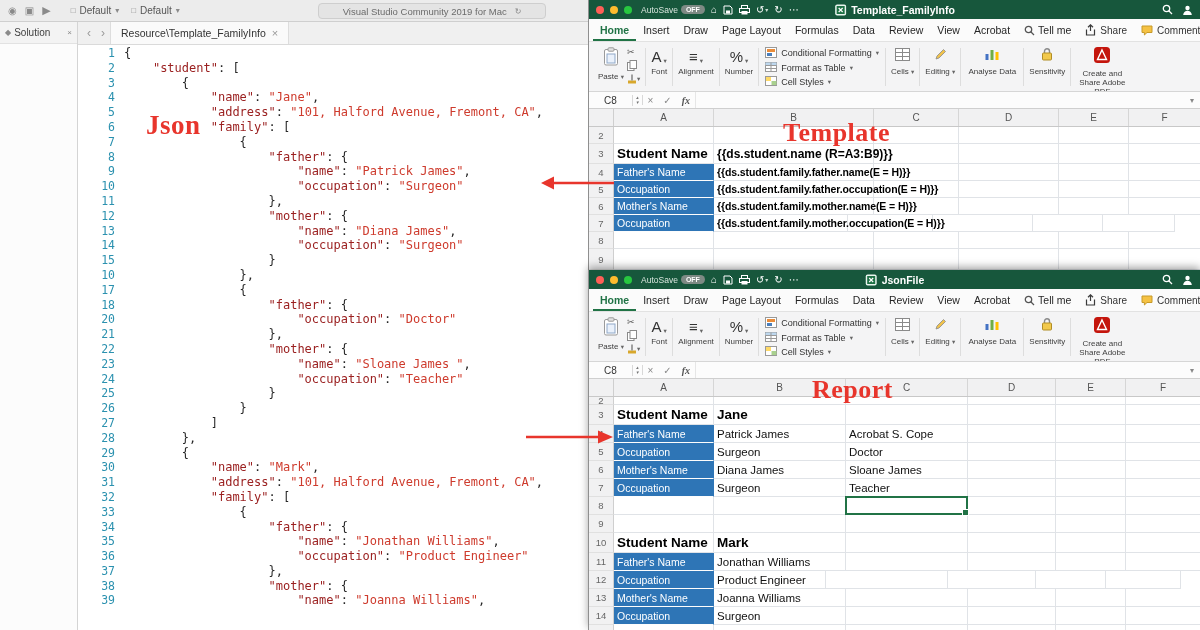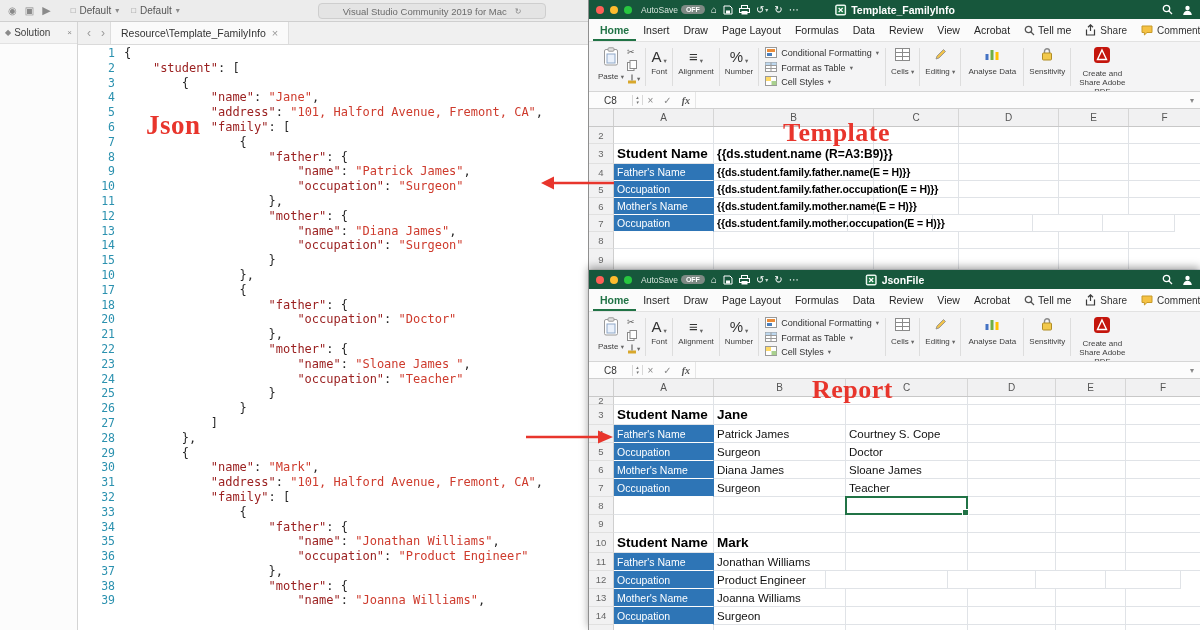--- a/index.html
+++ b/index.html
@@ -865,21 +865,21 @@
       </div>
       <div class="xrow" style="height:18px">
         <span class="rhd">4</span>
         <span class="xcell blue" style="width:100px">
           <span class="ctx">Father's Name</span>
         </span>
         <span class="xcell" style="width:132px">
           <span class="ctx">Patrick James</span>
         </span>
         <span class="xcell" style="width:122px">
-          <span class="ctx">Courtney S. Cope</span>
+          <span class="ctx">Acrobat S. Cope</span>
         </span>
         <span class="xcell" style="width:88px"></span>
         <span class="xcell" style="width:70px"></span>
         <span class="xcell" style="width:75px"></span>
       </div>
       <div class="xrow" style="height:18px">
         <span class="rhd">5</span>
         <span class="xcell blue" style="width:100px">
           <span class="ctx">Occupation</span>
         </span>

